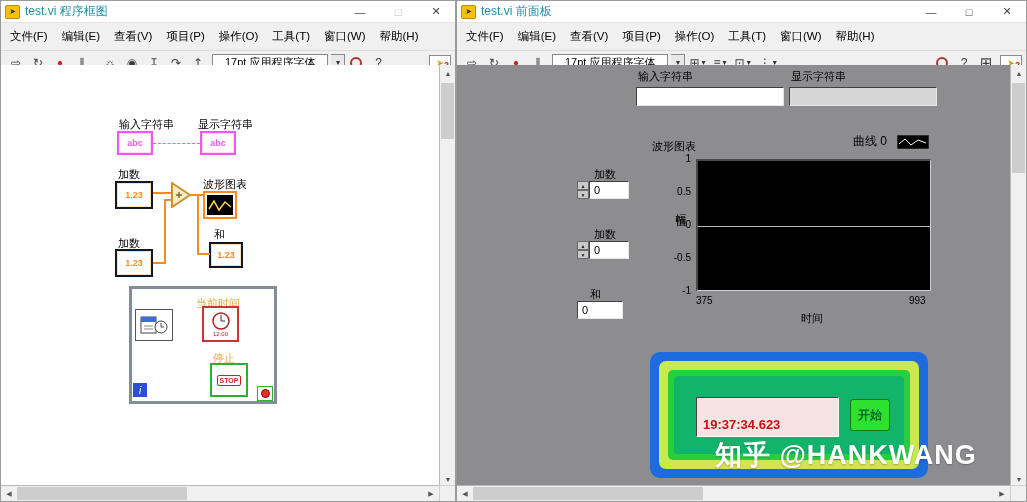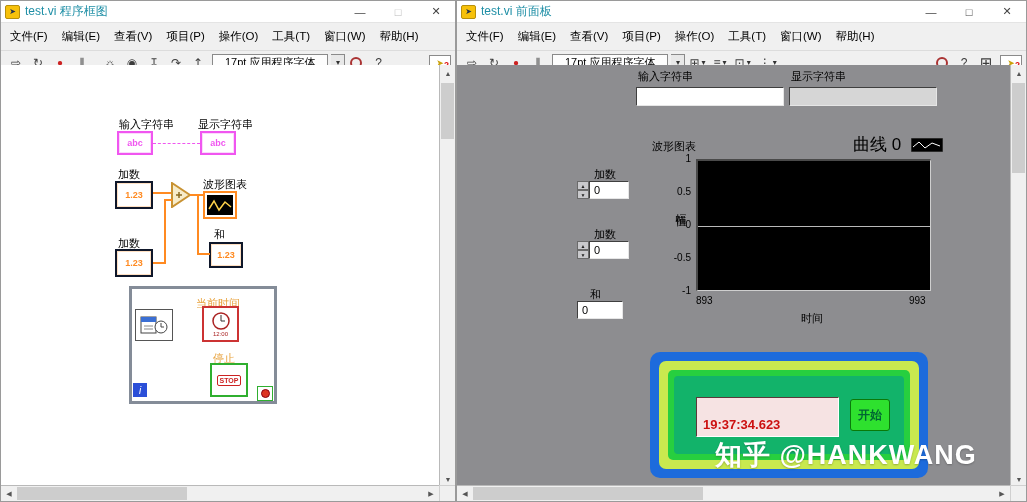--- a/index.html
+++ b/index.html
@@ -73,21 +73,21 @@
   .spinner { position:absolute; display:flex; }
   .spin-btns { width:12px; display:flex; flex-direction:column; }
   .spin-btn { height:9px; background:#c9c9cc; border:1px solid #6a6a6a; font-size:5px; color:#222; display:flex; align-items:center; justify-content:center; }
   .spin-field { width:40px; height:18px; background:#fff; border-top:1px solid #3f3f3f; border-left:1px solid #3f3f3f; border-bottom:1px solid #e6e6e6; border-right:1px solid #e6e6e6; font-size:11px; padding:2px 4px; }
 
   .plot { position:absolute; background:#000; border-top:2px solid #4a4a4a; border-left:2px solid #4a4a4a; border-bottom:1px solid #cfcfcf; border-right:1px solid #cfcfcf; }
   .zero-line { position:absolute; left:0; width:100%; height:1px; background:#b9b9b9; }
   .ytick { position:absolute; width:28px; text-align:right; font-size:10px; color:#000; }
   .xtick { position:absolute; font-size:10px; color:#000; }
   .ylabel-vert { position:absolute; writing-mode:vertical-rl; font-size:11px; color:#000; letter-spacing:2px; }
-  .legend { position:absolute; display:flex; align-items:center; gap:10px; font-size:17px; }
+  .legend { position:absolute; display:flex; align-items:center; gap:10px; font-size:12px; }
 
   .frame-blue { position:absolute; background:#1d6bdc; border-radius:10px; padding:9px; }
   .frame-lime { background:#c9e94f; border-radius:7px; padding:9px; width:100%; height:100%; }
   .frame-green { background:#27cf3f; border-radius:5px; padding:6px; width:100%; height:100%; }
   .frame-inner { background:#12b36a; border-radius:4px; width:100%; height:100%; position:relative; }
   .time-display { position:absolute; background:#f6e3e3; border-top:1px solid #5a3a3a; border-left:1px solid #5a3a3a; border-bottom:1px solid #fff; border-right:1px solid #fff; font-family:Liberation Sans, sans-serif; font-size:13px; font-weight:bold; color:#cc1111; padding:18px 6px; line-height:1.35; }
   .start-btn { position:absolute; background:#2ee12e; border:1px solid #0a7a0a; border-radius:3px; font-size:12px; font-weight:bold; color:#063; display:flex; align-items:center; justify-content:center; }
   .watermark { position:absolute; color:#fff; font-size:27px; font-weight:bold; letter-spacing:1px; text-shadow:0 1px 2px rgba(0,0,0,.25); white-space:nowrap; z-index:5; }
 </style>
 </head>
@@ -312,21 +312,21 @@
         </svg>
       </div>
       <div class="plot" style="left:239px; top:94px; width:235px; height:132px;">
         <div class="zero-line" style="top:65px;"></div>
       </div>
       <span class="ytick" style="left:206px; top:88px;">1</span>
       <span class="ytick" style="left:206px; top:121px;">0.5</span>
       <span class="ytick" style="left:206px; top:154px;">0</span>
       <span class="ytick" style="left:206px; top:187px;">-0.5</span>
       <span class="ytick" style="left:206px; top:220px;">-1</span>
-      <span class="xtick" style="left:239px; top:230px;">893</span>
+      <span class="xtick" style="left:239px; top:230px;">375</span>
       <span class="xtick" style="left:452px; top:230px;">993</span>
       <span class="fp-lbl" style="left:344px; top:246px;">时间</span>
       <span class="ylabel-vert" style="left:216px; top:140px;">幅值</span>
 
       <span class="fp-lbl" style="left:137px; top:102px;">加数</span>
       <div class="spinner" style="left:120px; top:116px;">
         <span class="spin-btns">
           <span class="spin-btn">▲</span>
           <span class="spin-btn">▼</span>
         </span>

